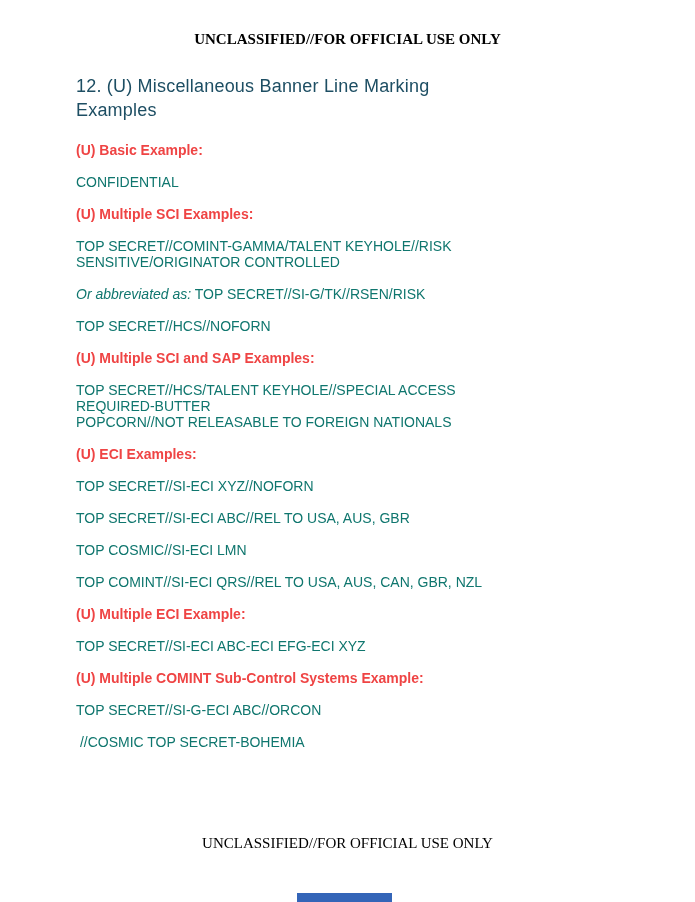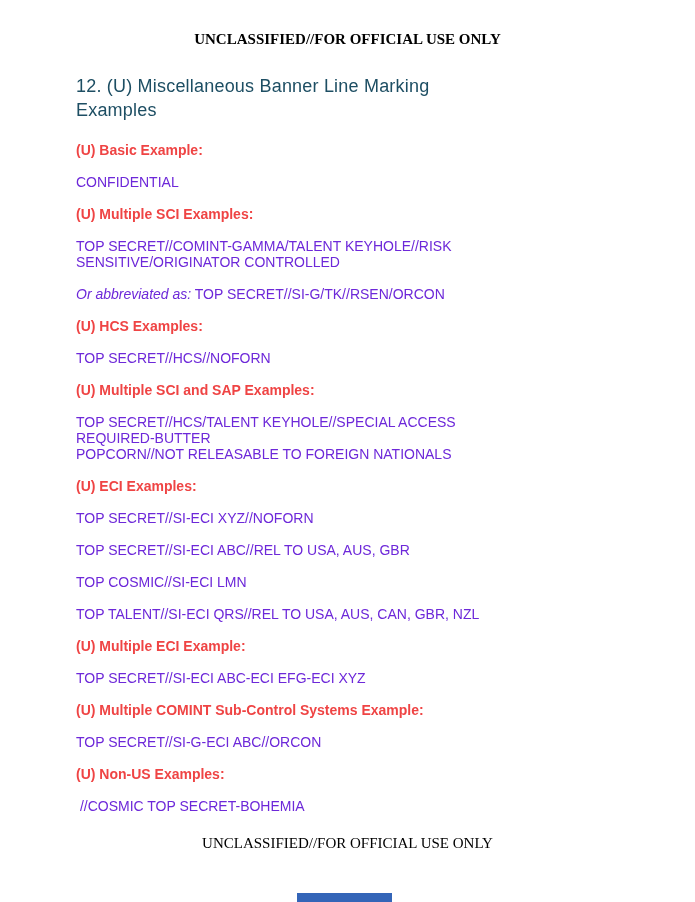--- a/index.html
+++ b/index.html
@@ -28,21 +28,21 @@
     margin: 26px 0 20px 0;
     font-size: 18px;
     line-height: 24px;
     font-weight: normal;
     letter-spacing: 0.2px;
   }
   .para {
     margin: 0 0 16px 0;
     font-size: 14px;
     line-height: 16px;
-    color: #6d28d9;
+    color: #0f766e;
     white-space: pre-wrap;
   }
   .para.heading { font-weight: bold; color: #ef4444; }
   .abbr-prefix { font-weight: normal; font-style: italic; }
   .footer {
     position: absolute;
     top: 834px;
     left: 76px;
     width: 543px;
     text-align: center;
@@ -72,36 +72,34 @@
   <div class="banner-top">UNCLASSIFIED//FOR OFFICIAL USE ONLY</div>
 
   <div class="content">
     <h1 class="title" style="color: rgb(29, 78, 99);">12. (U) Miscellaneous Banner Line Marking Examples</h1>
     <div id="paragraphs">
         <p class="para heading">(U) Basic Example:</p>
         <p class="para example">CONFIDENTIAL</p>
         <p class="para heading">(U) Multiple SCI Examples:</p>
         <p class="para example">TOP SECRET//COMINT-GAMMA/TALENT KEYHOLE//RISK
 SENSITIVE/ORIGINATOR CONTROLLED</p>
-        <p class="para abbrev"><span class="abbr-prefix">Or abbreviated as:</span><span> TOP SECRET//SI-G/TK//RSEN/ORCON</span></p>
-        <p class="para heading">(U) HCS Examples:</p>
+        <p class="para abbrev"><span class="abbr-prefix">Or abbreviated as:</span><span> TOP SECRET//SI-G/TK//RSEN/RISK</span></p>
         <p class="para example">TOP SECRET//HCS//NOFORN</p>
         <p class="para heading">(U) Multiple SCI and SAP Examples:</p>
         <p class="para example">TOP SECRET//HCS/TALENT KEYHOLE//SPECIAL ACCESS REQUIRED-BUTTER
 POPCORN//NOT RELEASABLE TO FOREIGN NATIONALS</p>
         <p class="para heading">(U) ECI Examples:</p>
         <p class="para example">TOP SECRET//SI-ECI XYZ//NOFORN</p>
         <p class="para example">TOP SECRET//SI-ECI ABC//REL TO USA, AUS, GBR</p>
         <p class="para example">TOP COSMIC//SI-ECI LMN</p>
-        <p class="para example">TOP TALENT//SI-ECI QRS//REL TO USA, AUS, CAN, GBR, NZL</p>
+        <p class="para example">TOP COMINT//SI-ECI QRS//REL TO USA, AUS, CAN, GBR, NZL</p>
         <p class="para heading">(U) Multiple ECI Example:</p>
         <p class="para example">TOP SECRET//SI-ECI ABC-ECI EFG-ECI XYZ</p>
         <p class="para heading">(U) Multiple COMINT Sub-Control Systems Example:</p>
         <p class="para example">TOP SECRET//SI-G-ECI ABC//ORCON</p>
-        <p class="para heading">(U) Non-US Examples:</p>
         <p class="para example"> //COSMIC TOP SECRET-BOHEMIA</p>
       </div>
   </div>
 
   <div class="footer">
     <span>UNCLASSIFIED//FOR OFFICIAL USE ONLY</span>
     <span class="page-number">25</span>
   </div>
 
   <div class="bottom-bar" style="background: rgb(52, 101, 184);"></div>

